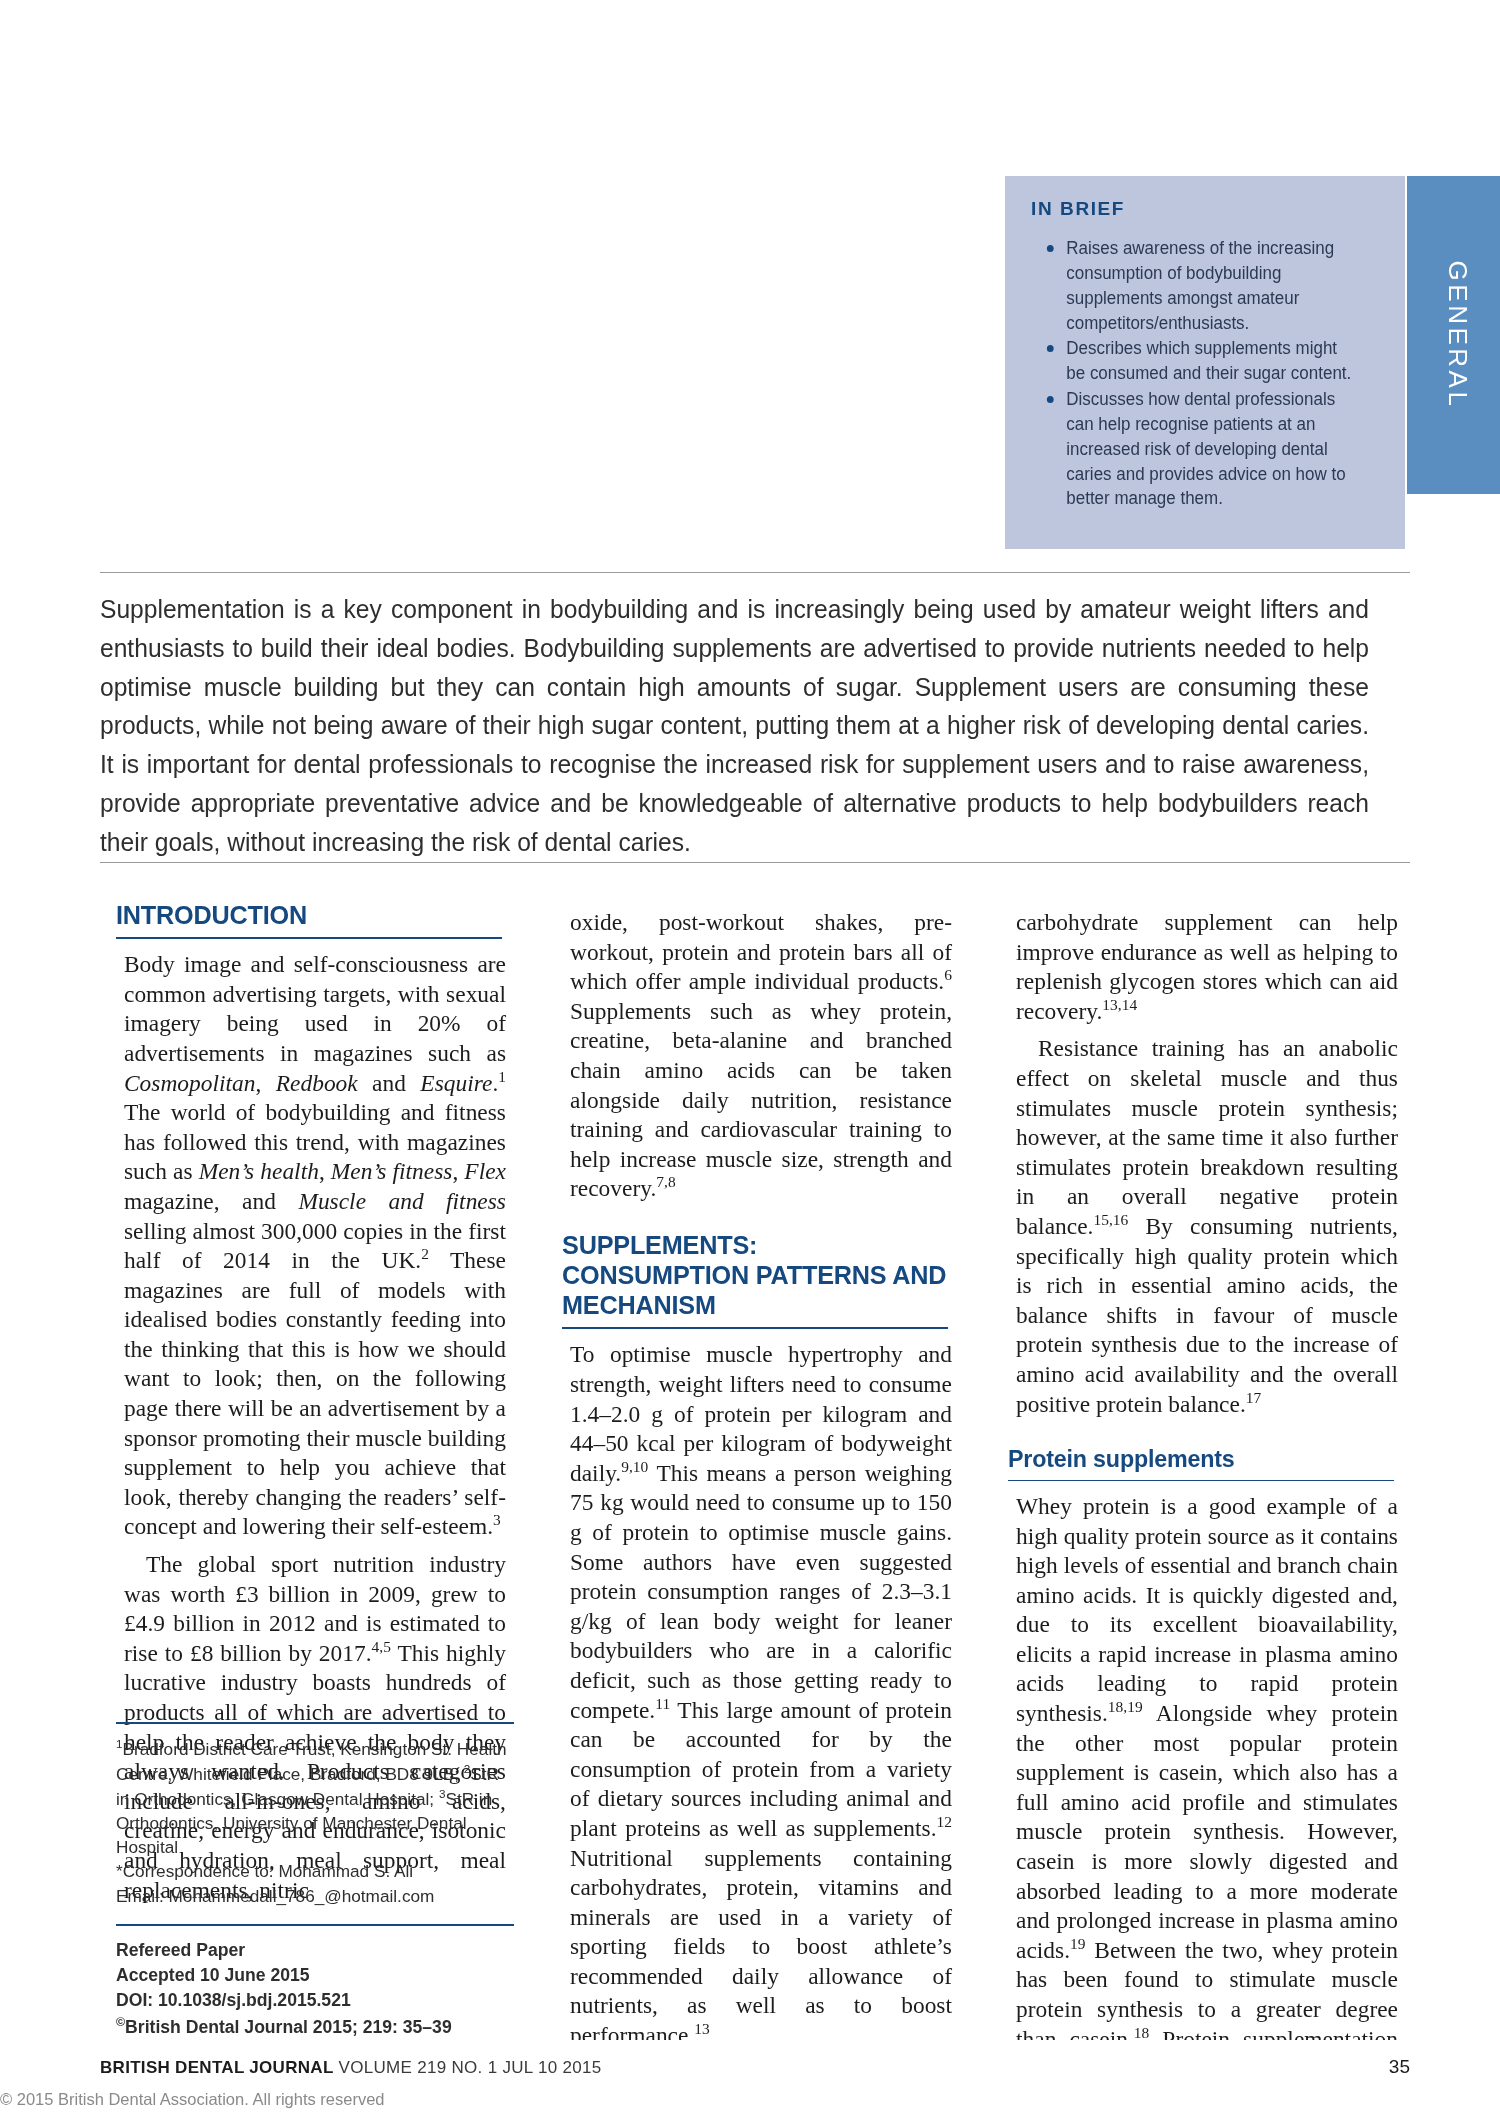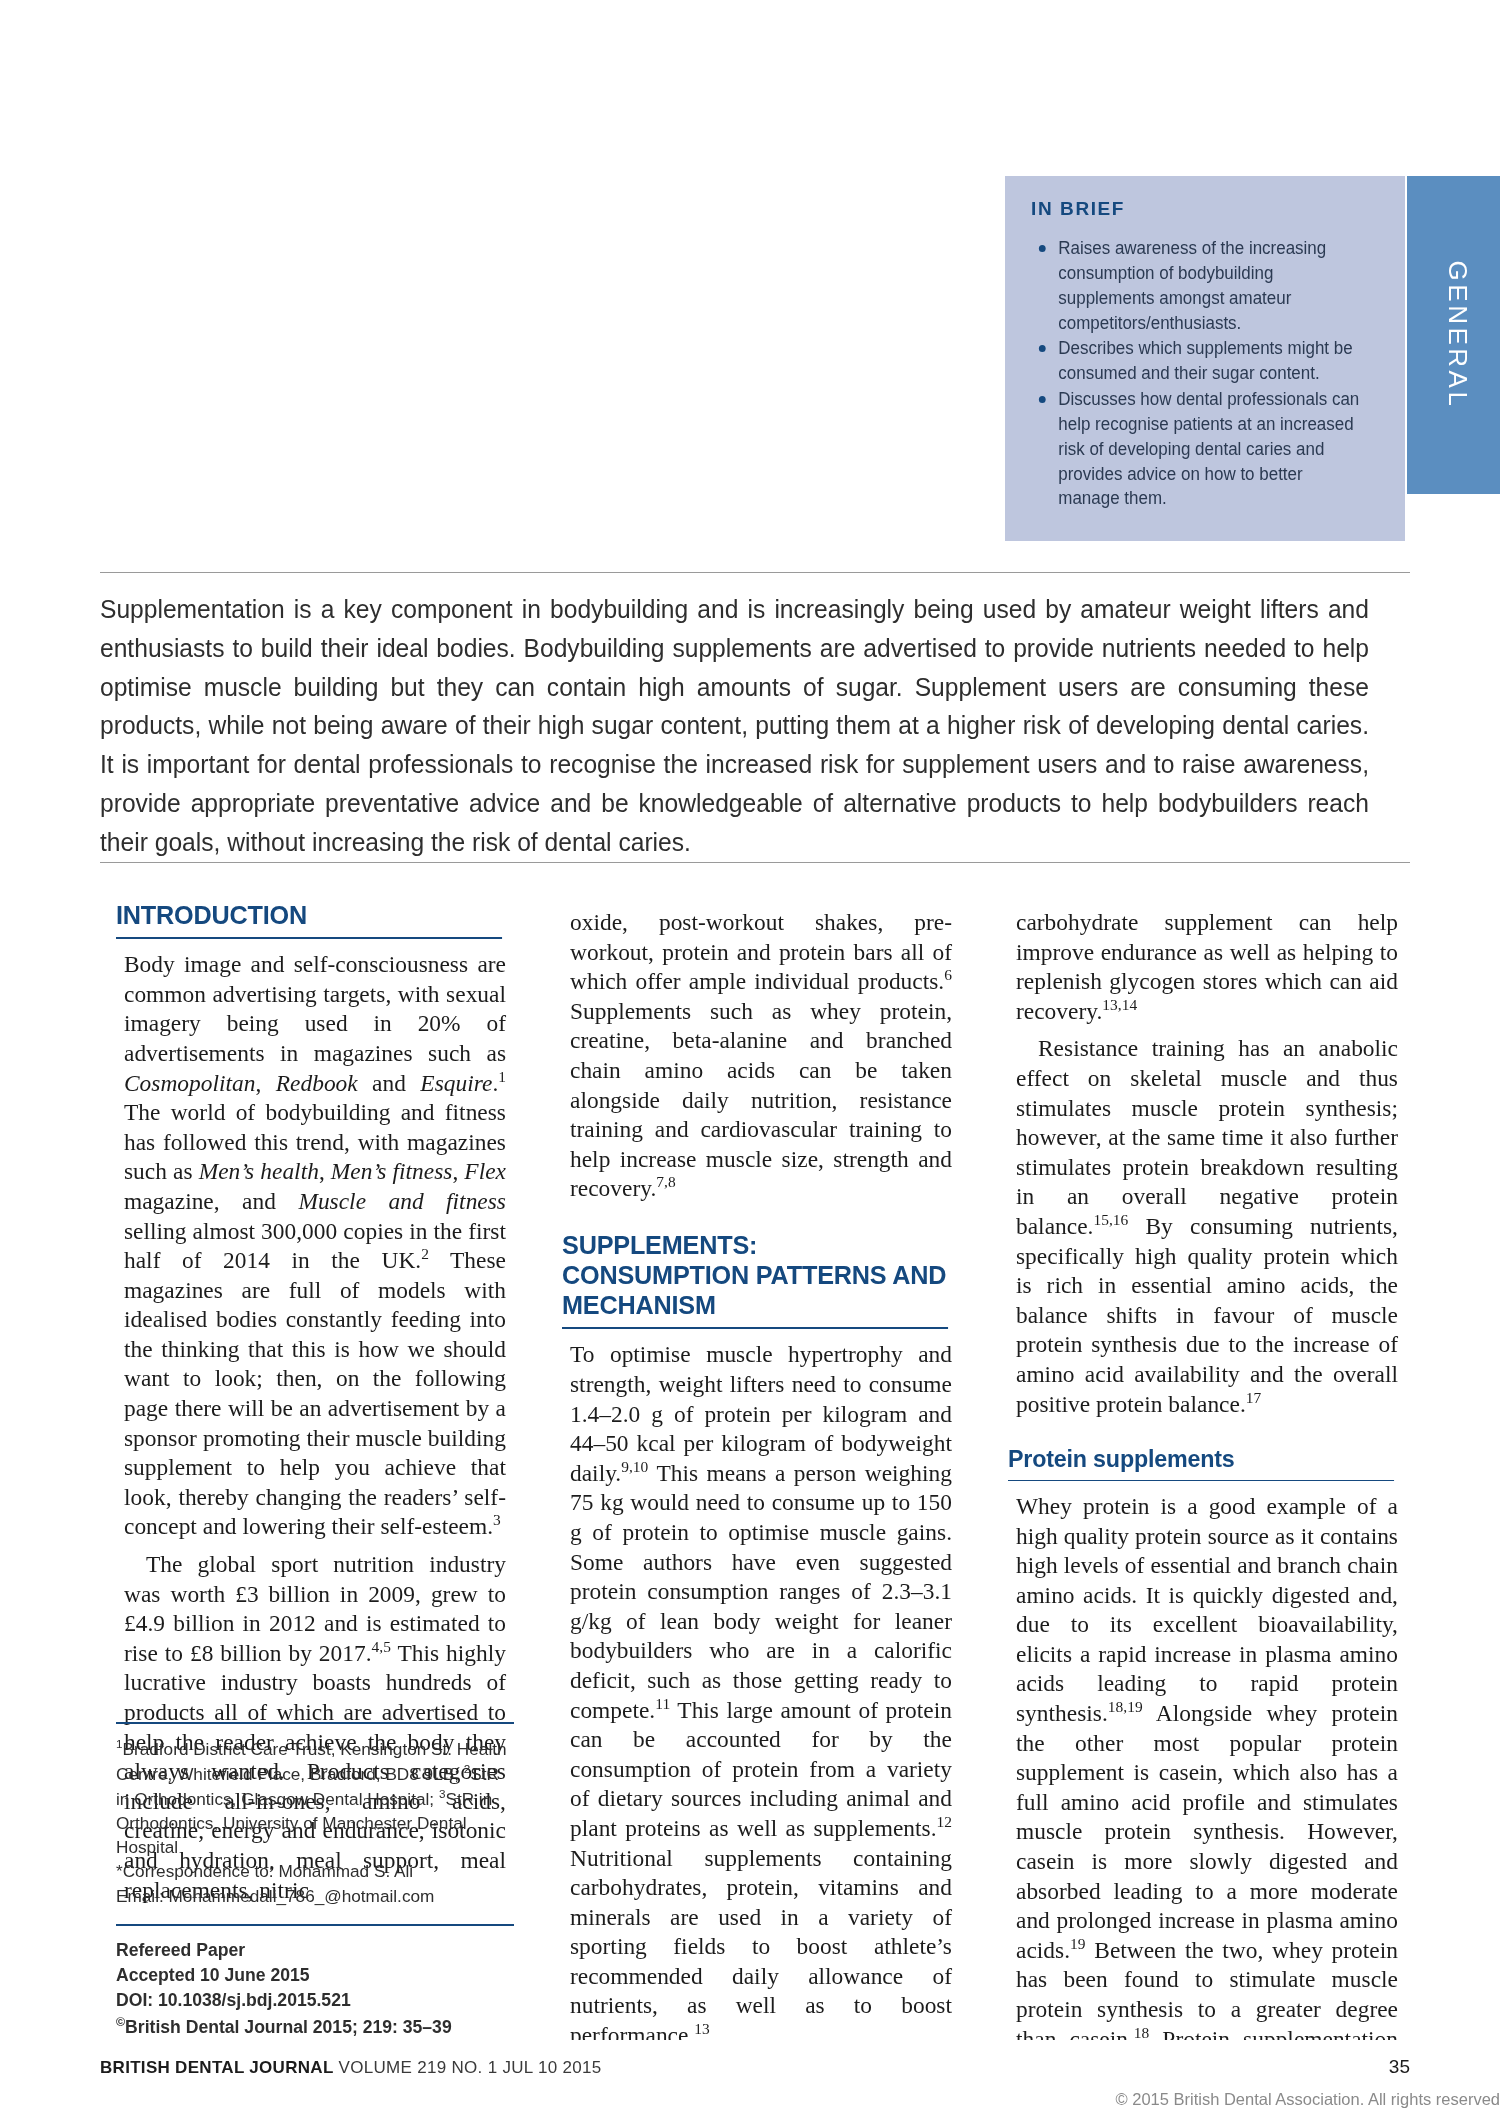--- a/index.html
+++ b/index.html
@@ -76,21 +76,21 @@
     min-height: 318px;
   }
   .inbrief-title {
     font-size: 19px;
     font-weight: 700;
     letter-spacing: 1.6px;
     color: #15497f;
     margin-bottom: 16px;
   }
   .inbrief ul {
-    margin: 4px;
+    margin: 12px;
     padding: 0;
     list-style: none;
   }
   .inbrief li {
     position: relative;
     padding-left: 24px;
     font-size: 17.5px;
     line-height: 1.42;
     color: #2b3a52;
     margin-bottom: 1px;
@@ -268,21 +268,21 @@
     font-family: "Liberation Sans", sans-serif;
     font-size: 19px;
     color: #1c1c1c;
     font-weight: 400;
   }
   .copyright {
     position: absolute;
     left: 0;
     top: 2090px;
     width: 1500px;
-    text-align: right;
+    text-align: left;
     font-family: "Liberation Sans", sans-serif;
     font-size: 16.5px;
     color: #8a8a8a;
   }
 </style>
 </head>
 <body>
 
 <div class="page">
 

